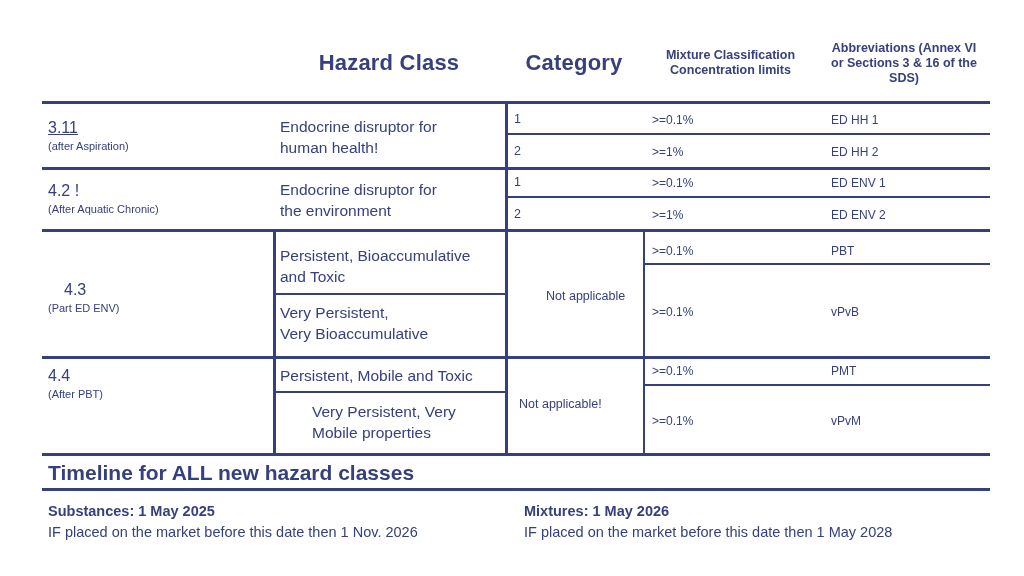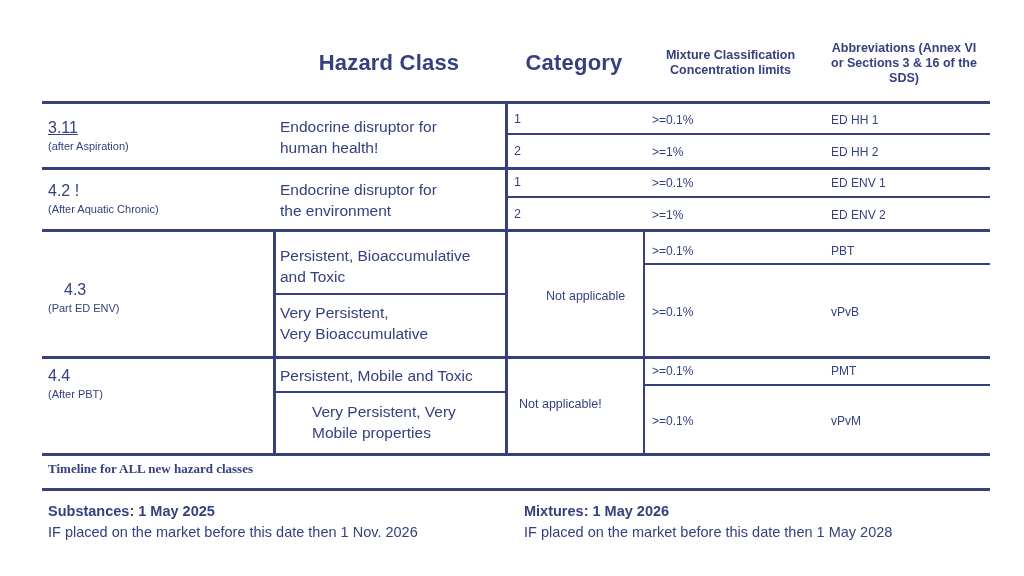--- a/index.html
+++ b/index.html
@@ -36,21 +36,21 @@
   .part-num{font-size:16px;line-height:19px;}
   .part-sub{font-size:11px;line-height:14px;}
   .hz{font-size:15.5px;line-height:21px;}
   .cat{font-size:12.5px;}
   .conc{font-size:12px;}
   .abbr{font-size:12px;}
   .na{font-size:12.5px;}
 
   
   .foot{position:absolute;left:42px;top:455px;width:948px;}
-  .foot-title{position:absolute;left:6px;top:6px;font-size:13px;font-weight:bold;font-family:Liberation Serif, serif;}
+  .foot-title{position:absolute;left:6px;top:6px;font-size:21px;font-weight:bold;}
   .foot-rule{position:absolute;left:0;top:33px;width:948px;height:3px;background:#36407f;}
   .foot-col{position:absolute;top:46px;font-size:14.5px;line-height:21px;}
   .foot-col b{font-weight:bold;}
   .foot-l{left:6px;}
   .foot-r{left:482px;}
 </style>
 </head>
 <body>
 
 <div class="page">

